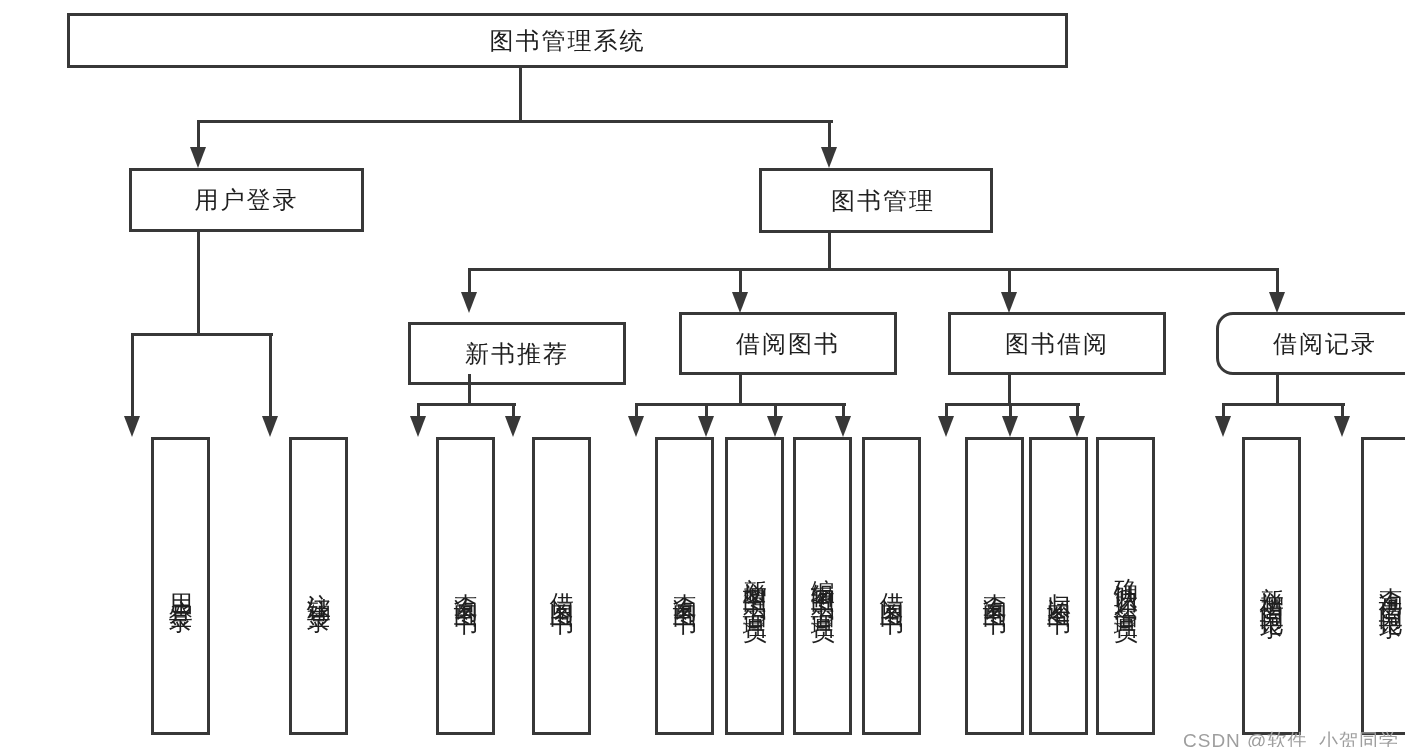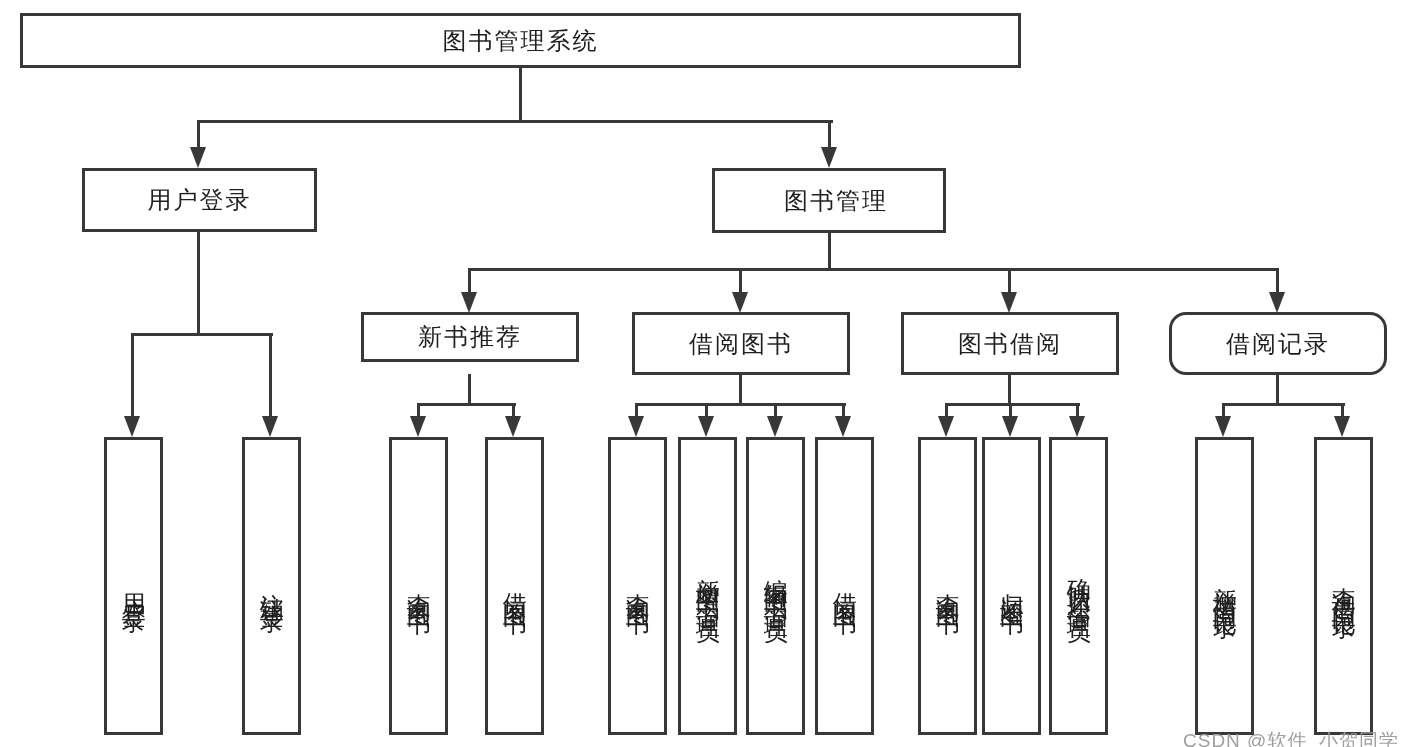--- a/index.html
+++ b/index.html
@@ -16,20 +16,21 @@
     box-sizing: border-box;
     border: 3px solid var(--line, #383838);
     background: #ffffff;
     display: flex;
     align-items: center;
     justify-content: center;
     color: var(--text, #1f1f1f);
     font-size: 24px;
     letter-spacing: 2px;
     text-align: center;
+    margin-left: 47px;
   }
   .vtext {
     writing-mode: vertical-rl;
     text-orientation: mixed;
     font-size: 24px;
     letter-spacing: 6px;
     line-height: 1.1;
   }
   .vline { position: absolute; width: 3px; background: var(--line, #383838); }
   .hline { position: absolute; height: 3px; background: var(--line, #383838); }
@@ -79,21 +80,21 @@
   <div class="hline" style="left:468px; top:268px; width:811px;"></div>
   <div class="vline" style="left:468px; top:268px; height:24px;"></div>
   <div class="arrow" style="left:461px; top:292px;"></div>
   <div class="vline" style="left:739px; top:268px; height:24px;"></div>
   <div class="arrow" style="left:732px; top:292px;"></div>
   <div class="vline" style="left:1008px; top:268px; height:24px;"></div>
   <div class="arrow" style="left:1001px; top:292px;"></div>
   <div class="vline" style="left:1276px; top:268px; height:24px;"></div>
   <div class="arrow" style="left:1269px; top:292px;"></div>
 
-  <div class="node" style="left:361px; top:312px; width:218px; height:50px;">新书推荐</div>
+  <div class="node" style="left:361px; top:322px; width:218px; height:63px;">新书推荐</div>
   <div class="node" style="left:632px; top:312px; width:218px; height:63px;">借阅图书</div>
   <div class="node" style="left:901px; top:312px; width:218px; height:63px;">图书借阅</div>
   <div class="node" style="left:1169px; top:312px; width:218px; height:63px;border-radius:17px;">借阅记录</div>
 
   <div class="vline" style="left:468px; top:374px; height:32px;"></div>
   <div class="hline" style="left:417px; top:403px; width:99px;"></div>
   <div class="vline" style="left:417px; top:403px; height:13px;"></div>
   <div class="arrow" style="left:410px; top:416px;"></div>
   <div class="vline" style="left:512px; top:403px; height:13px;"></div>
   <div class="arrow" style="left:505px; top:416px;"></div>

